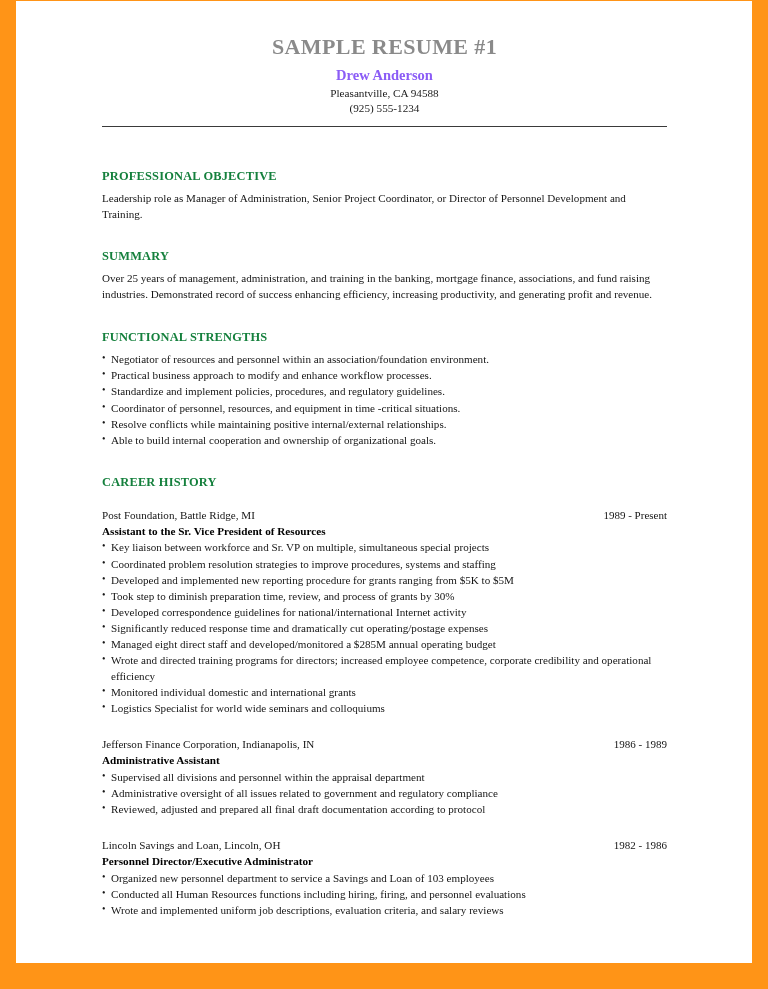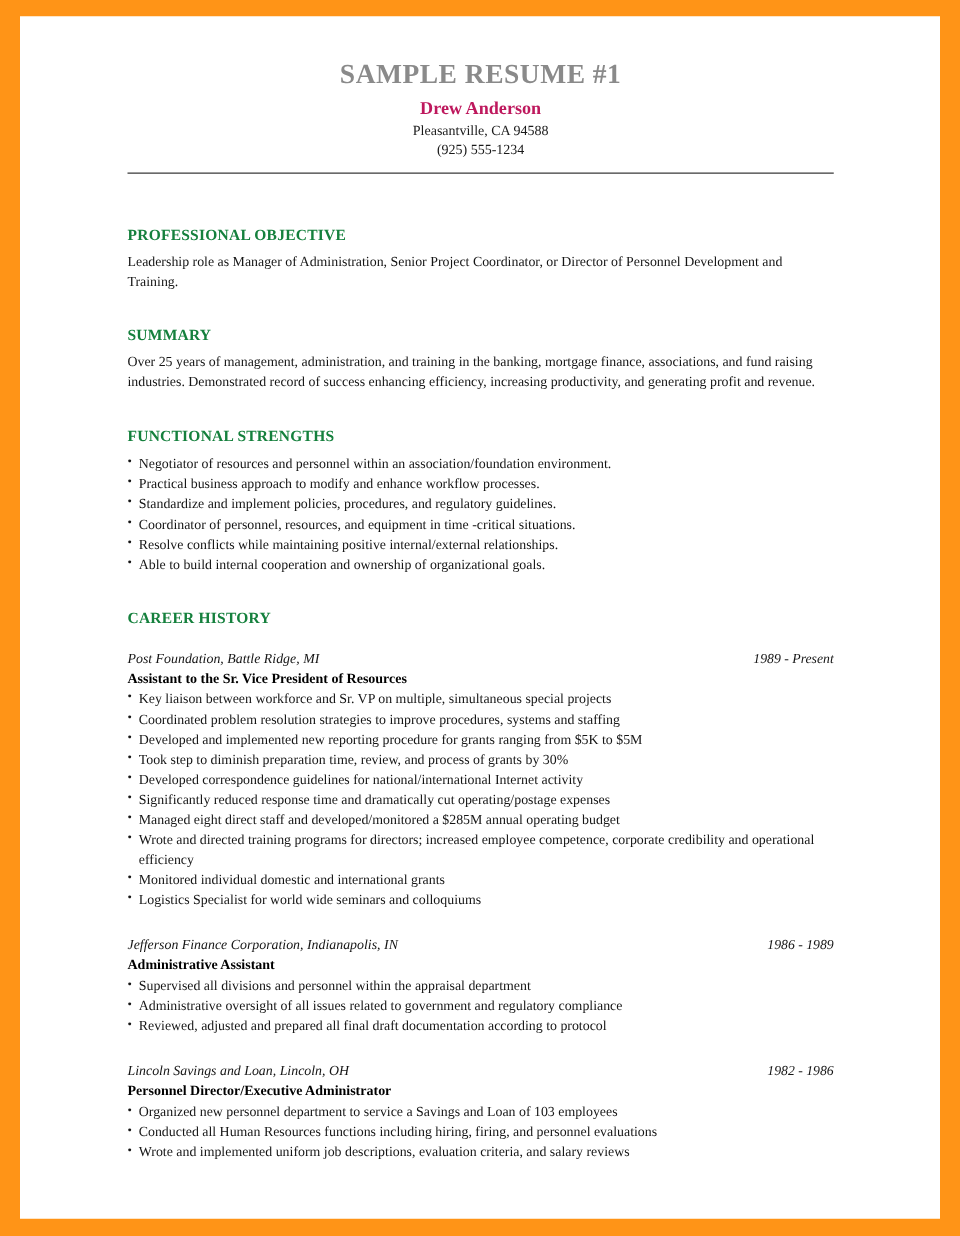--- a/index.html
+++ b/index.html
@@ -9,21 +9,21 @@
   body {
     width: 768px;
     height: 989px;
     background: #ff9417;
     font-family: "Liberation Serif", "DejaVu Serif", serif;
     overflow: hidden;
   }
   .page {
     position: absolute;
     left: 16px;
-    top: 13px;
+    top: 1px;
     width: 736px;
     height: 962px;
     background: #ffffff;
     box-sizing: border-box;
     overflow: hidden;
   }
   .inner {
     position: absolute;
     left: 86px;
     top: 34px;
@@ -37,21 +37,21 @@
     font-weight: bold;
     color: #8a8a8a;
     letter-spacing: 0.4px;
     line-height: 1.05;
     margin: 0 0 9px 0;
   }
   .person-name {
     text-align: center;
     font-size: 14.5px;
     font-weight: bold;
-    color: #be185d;
+    color: #8b5cf6;
     line-height: 1.2;
     margin: 0 0 2px 0;
     font-family: Liberation Serif, serif;
   }
   .contact-line {
     text-align: center;
     font-size: 11.2px;
     color: #1a1a1a;
     line-height: 1.28;
   }
@@ -108,21 +108,20 @@
   .sp-strengths { margin-top: 28px; }
   .sp-career { margin-top: 27px; }
 
   
   .job { margin-top: 18px; }
   .job + .job { margin-top: 21px; }
   .job-head {
     display: flex;
     justify-content: space-between;
     align-items: flex-start;
-    font-style: italic;
   }
   .job-org {
     font-size: 11.1px;
     color: #151515;
     line-height: 1.42;
   }
   .job-dates {
     font-size: 11px;
     color: #151515;
     line-height: 1.42;

